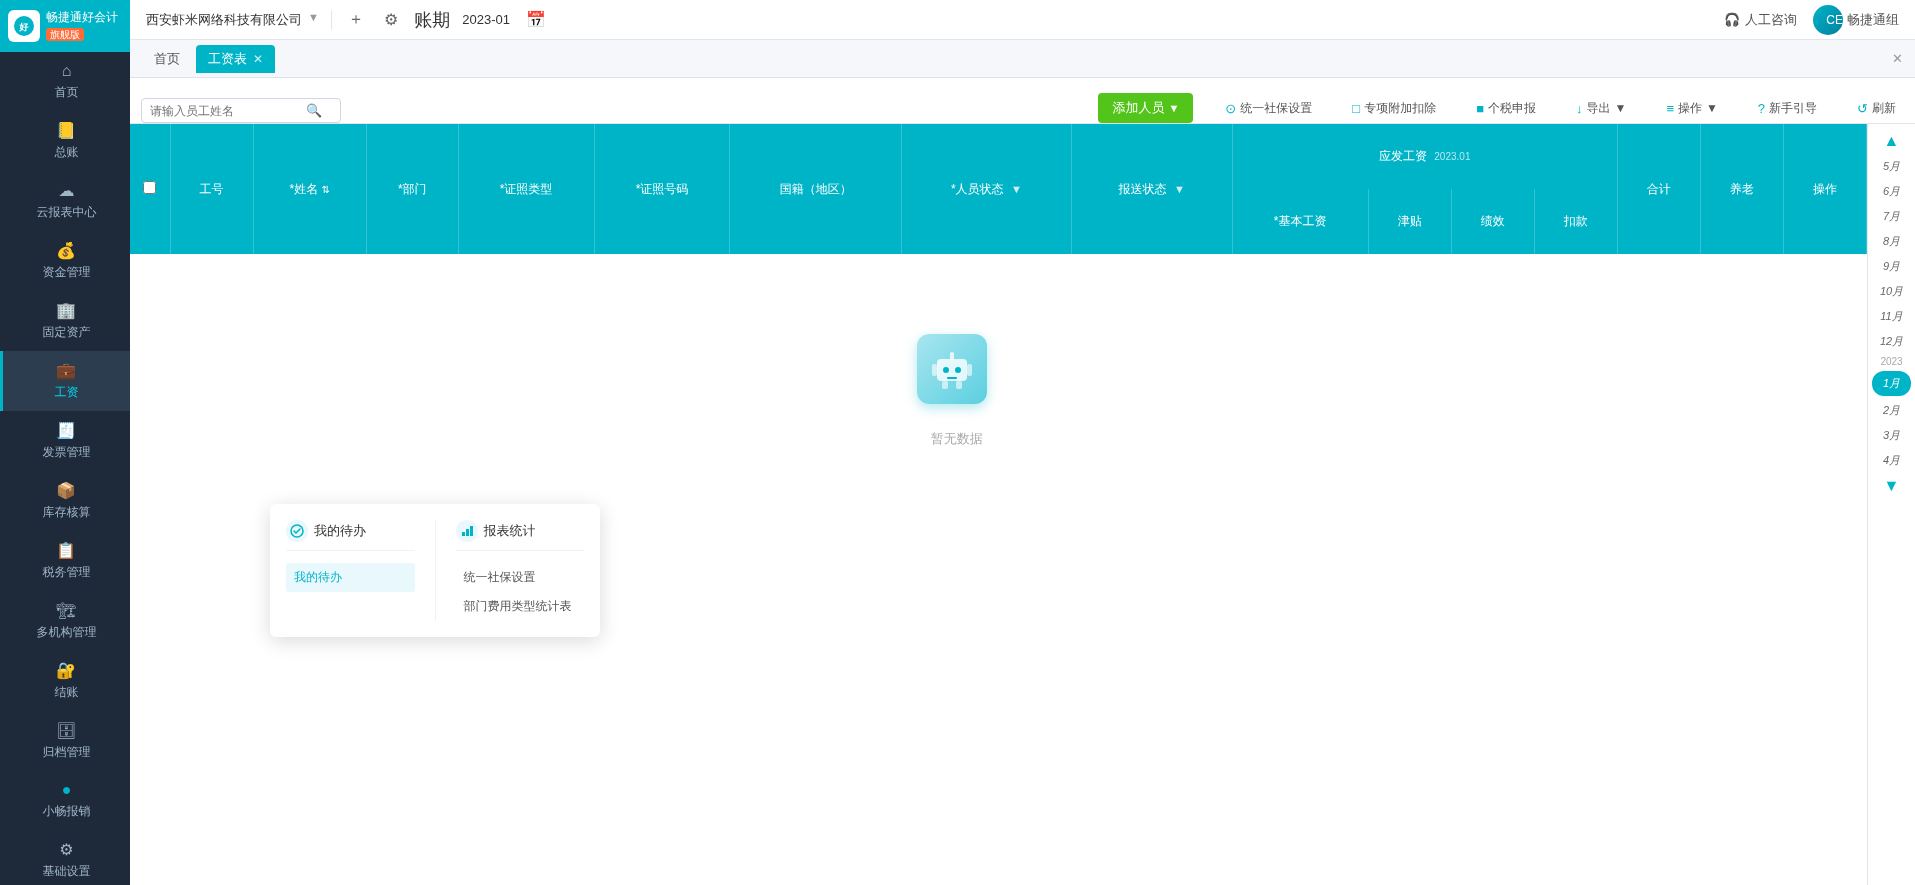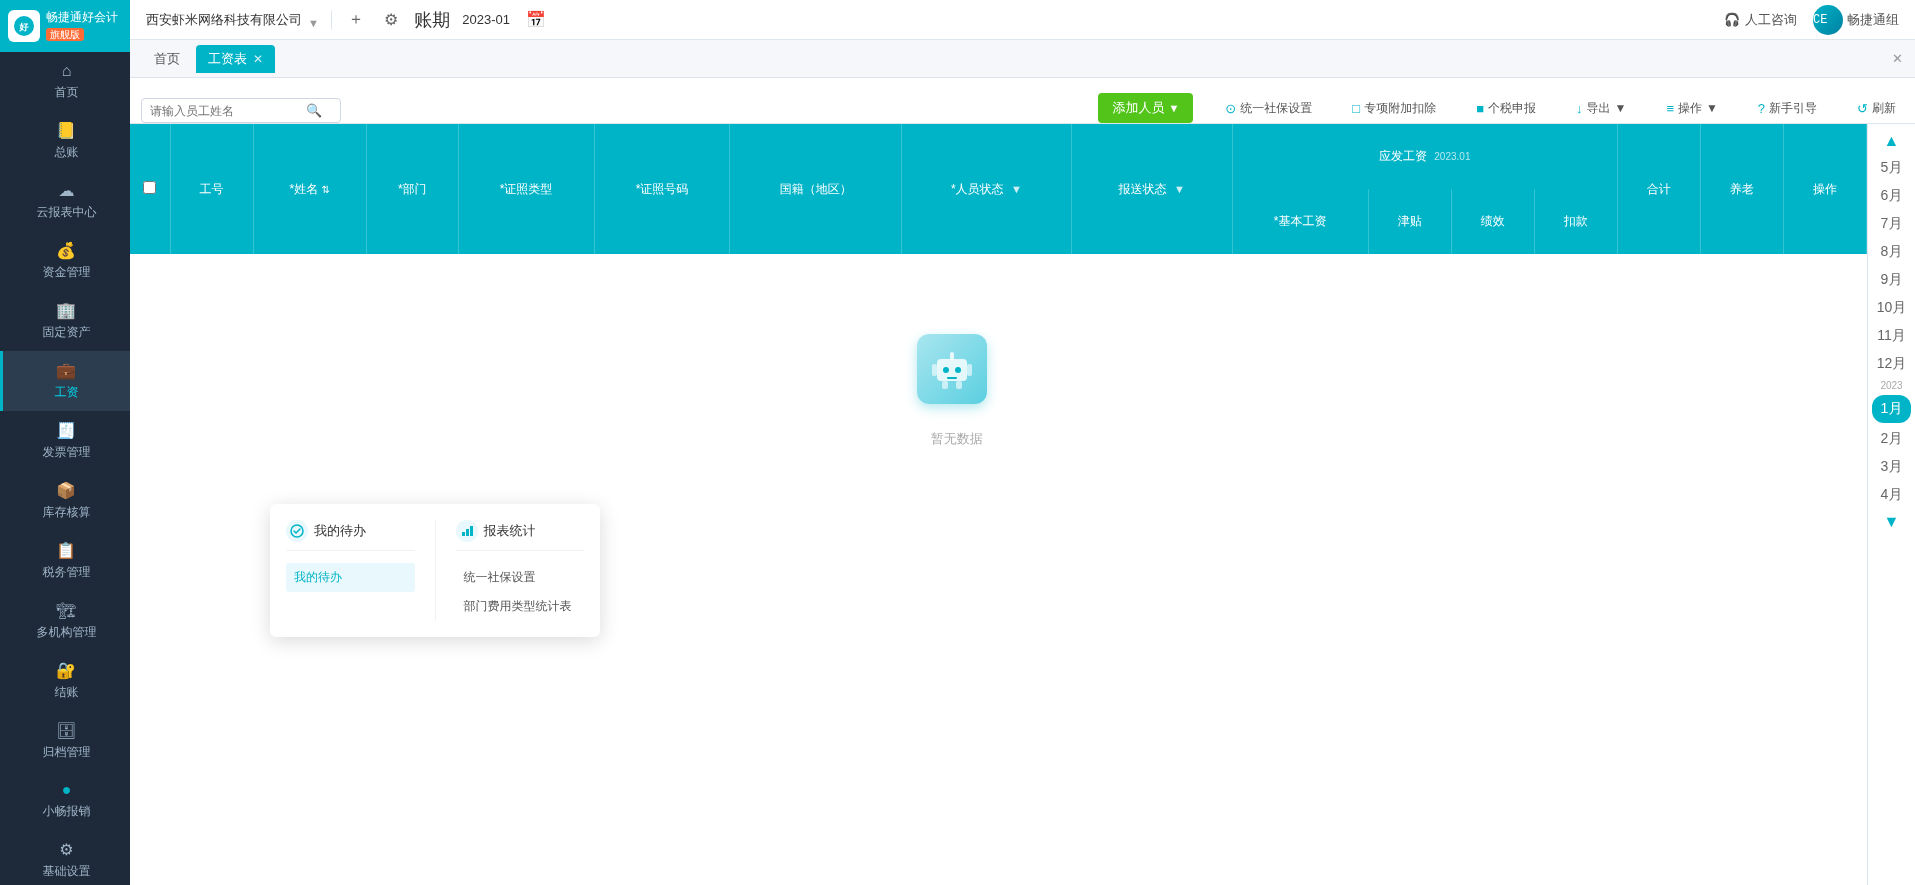--- a/index.html
+++ b/index.html
@@ -57,21 +57,21 @@
       height: 40px;
       background: white;
       border-bottom: 1px solid #e0e6ed;
       display: flex;
       align-items: center;
       padding: 0 16px;
       gap: 12px;
       flex-shrink: 0;
     }
     .company-selector {
-      display: flex; align-items: flex-end; gap: 6px;
+      display: flex; align-items: flex-start; gap: 6px;
       font-size: 13px; color: #333; cursor: pointer;
     }
     .company-selector .arrow { color: #999; font-size: 11px; }
     .topbar-divider { width: 1px; height: 20px; background: #e0e6ed; }
     .topbar-icon-btn {
       cursor: pointer; color: #666; font-size: 16px; padding: 4px;
     }
     .period-label { font-size: 18px; color: #333; }
     .period-value { font-size: 13px; color: #333; font-weight: 500; }
     .topbar-right {
@@ -79,22 +79,22 @@
       display: flex; align-items: center; gap: 16px;
     }
     .topbar-right-item {
       display: flex; align-items: center; gap: 4px;
       cursor: pointer; color: #555; font-size: 13px;
     }
     .user-avatar {
       width: 30px; height: 30px;
       border-radius: 50%;
       background: linear-gradient(135deg, #00b4c8, #0080a0);
-      display: flex; align-items: center; justify-content: flex-start;
-      color: white; font-size: 12px; font-family: Liberation Mono, monospace;
+      display: flex; align-items: center; justify-content: flex-end;
+      color: white; font-size: 12px;
     }
 
     
     .tabbar {
       height: 38px;
       background: #f5f7fa;
       border-bottom: 1px solid #dde3ec;
       display: flex;
       align-items: center;
       padding: 0 12px;
@@ -218,24 +218,25 @@
       flex-direction: column;
       align-items: center;
       padding: 4px 0;
       flex-shrink: 0;
       overflow-y: auto;
     }
     .timeline-item {
       width: 100%;
       text-align: center;
       padding: 5px 4px;
-      font-size: 14px;
+      font-size: 11px;
       color: #666;
       cursor: pointer;
       position: relative;
+      font-style: italic;
     }
     .timeline-item.current {
       background: #00b4c8;
       color: white;
       border-radius: 12px;
       margin: 2px 4px;
       width: calc(100% - 8px);
     }
     .timeline-year {
       font-size: 10px; color: #aaa;

